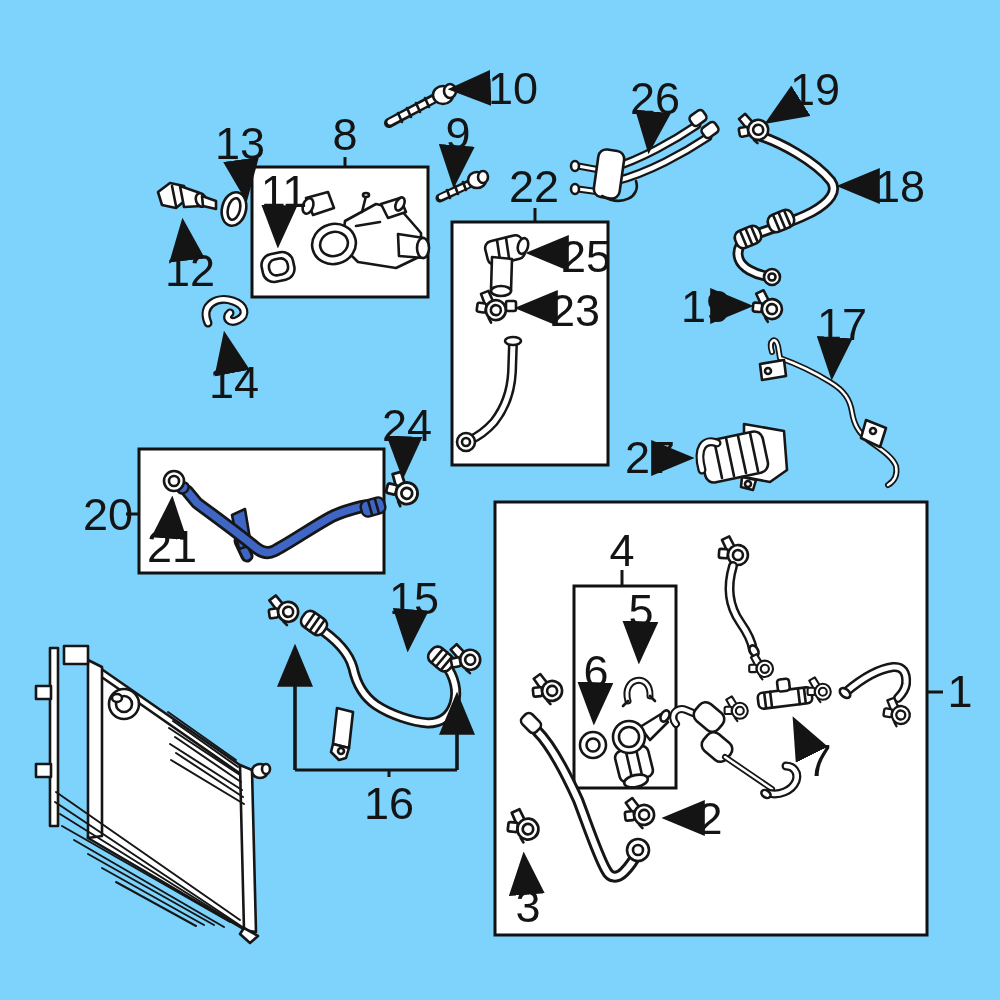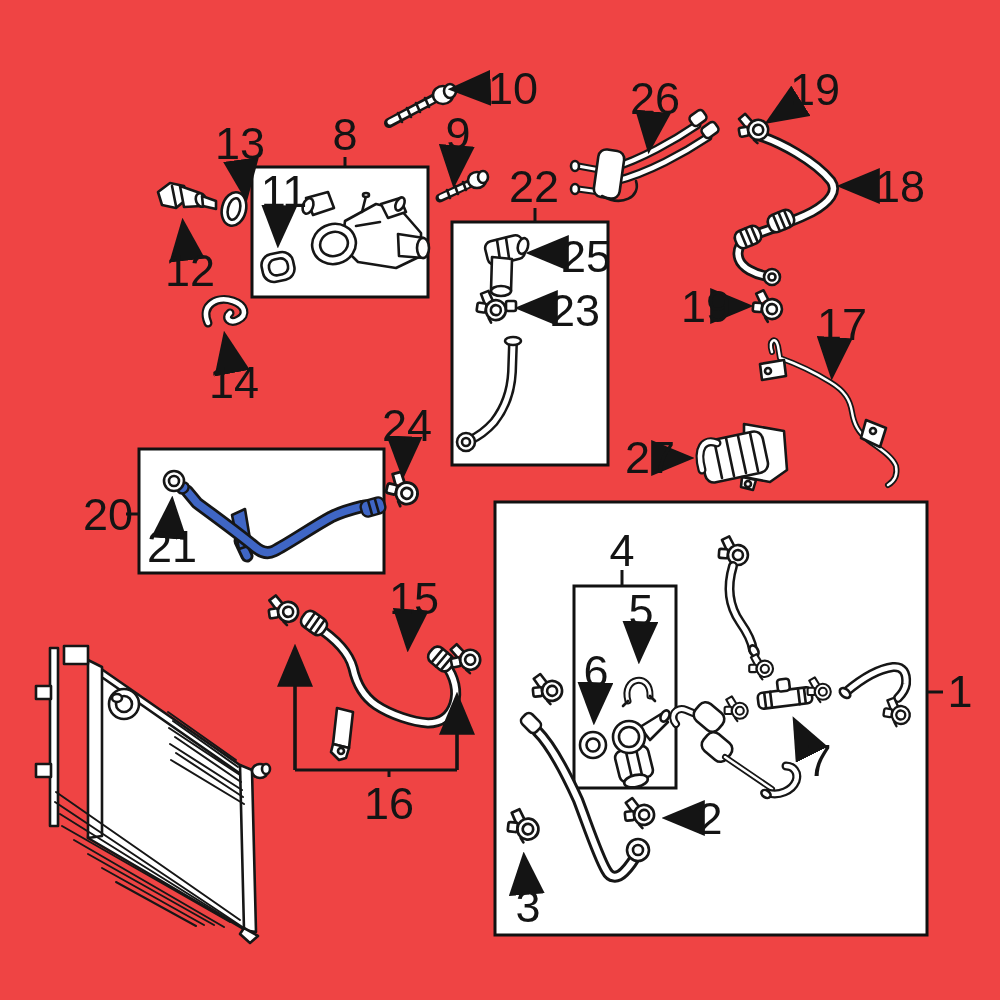--- a/index.html
+++ b/index.html
@@ -1,16 +1,16 @@
 <!DOCTYPE html>
 <html><head>
 <meta charset="utf-8">
 <style>
   html,body{margin:0;padding:0;background:#ffffff;}
-  .stage{position:relative;width:1000px;height:1000px;background:#ef4444;overflow:hidden;}
+  .stage{position:relative;width:1000px;height:1000px;background:#7dd3fc;overflow:hidden;}
   svg{position:absolute;left:0;top:0;}
   .ln{fill:none;stroke:#161616;stroke-width:2.6;stroke-linecap:round;stroke-linejoin:round;}
   .fw{fill:#ffffff;stroke:#161616;stroke-width:2.6;stroke-linejoin:round;}
   .box{fill:#ffffff;stroke:#111111;stroke-width:3;}
   .to{fill:none;stroke:#161616;stroke-linecap:round;stroke-linejoin:round;}
   .ti{fill:none;stroke:#ffffff;stroke-linecap:round;stroke-linejoin:round;}
   .tib{fill:none;stroke-linecap:round;stroke-linejoin:round;}
   .arrow{stroke:#141414;stroke-width:3.6;}
   .tick{stroke:#141414;stroke-width:3;}
   .lbl{font-family:"Liberation Sans",sans-serif;font-size:45px;fill:#141414;text-anchor:middle;dominant-baseline:central;}

